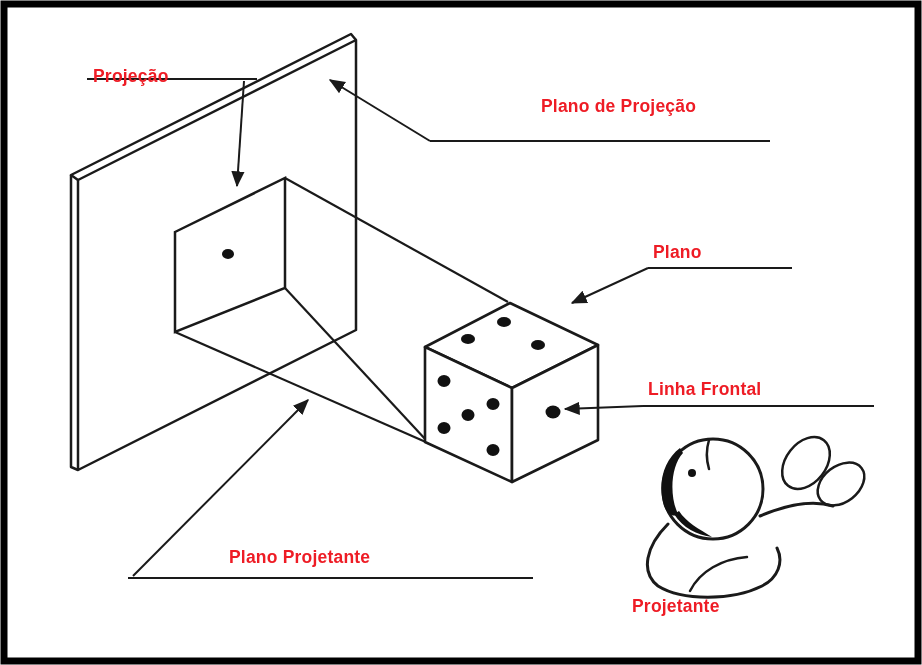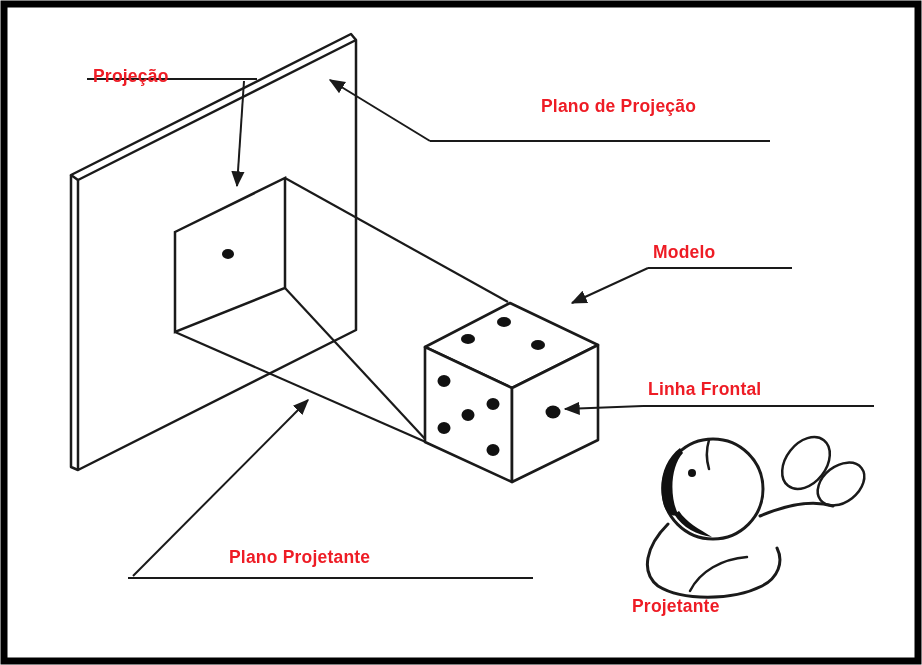--- a/index.html
+++ b/index.html
@@ -98,18 +98,18 @@
       <circle cx="713" cy="489" r="50" fill="#ffffff"></circle>
       <path d="M709,440 C706,450 706,459 709,469" stroke-width="2.5"></path>
       <path d="M680,448 C664,460 657,483 664,506 C667,514 674,518 678,514 C669,495 671,466 683,453 Z" fill="#111111" stroke="none"></path>
       <path d="M674,514 C683,528 697,535 712,537 C699,529 686,522 679,511 Z" fill="#111111" stroke="none"></path>
       <circle cx="692" cy="473" r="4" fill="#111111" stroke="none"></circle>
     </g>
   </svg>
 
   <div class="lbl" style="left:93px;top:52px;margin-top:14px;">Projeção</div>
   <div class="lbl" style="left:541px;top:96px;">Plano de Projeção</div>
-  <div class="lbl" style="left:653px;top:242px;">Modelo</div>
+  <div class="lbl" style="left:653px;top:242px;">Plano</div>
   <div class="lbl" style="left:648px;top:379px;">Linha Frontal</div>
   <div class="lbl" style="left:229px;top:547px;">Plano Projetante</div>
   <div class="lbl" style="left:632px;top:596px;">Projetante</div>
 
 </div>
 
 </body></html>

